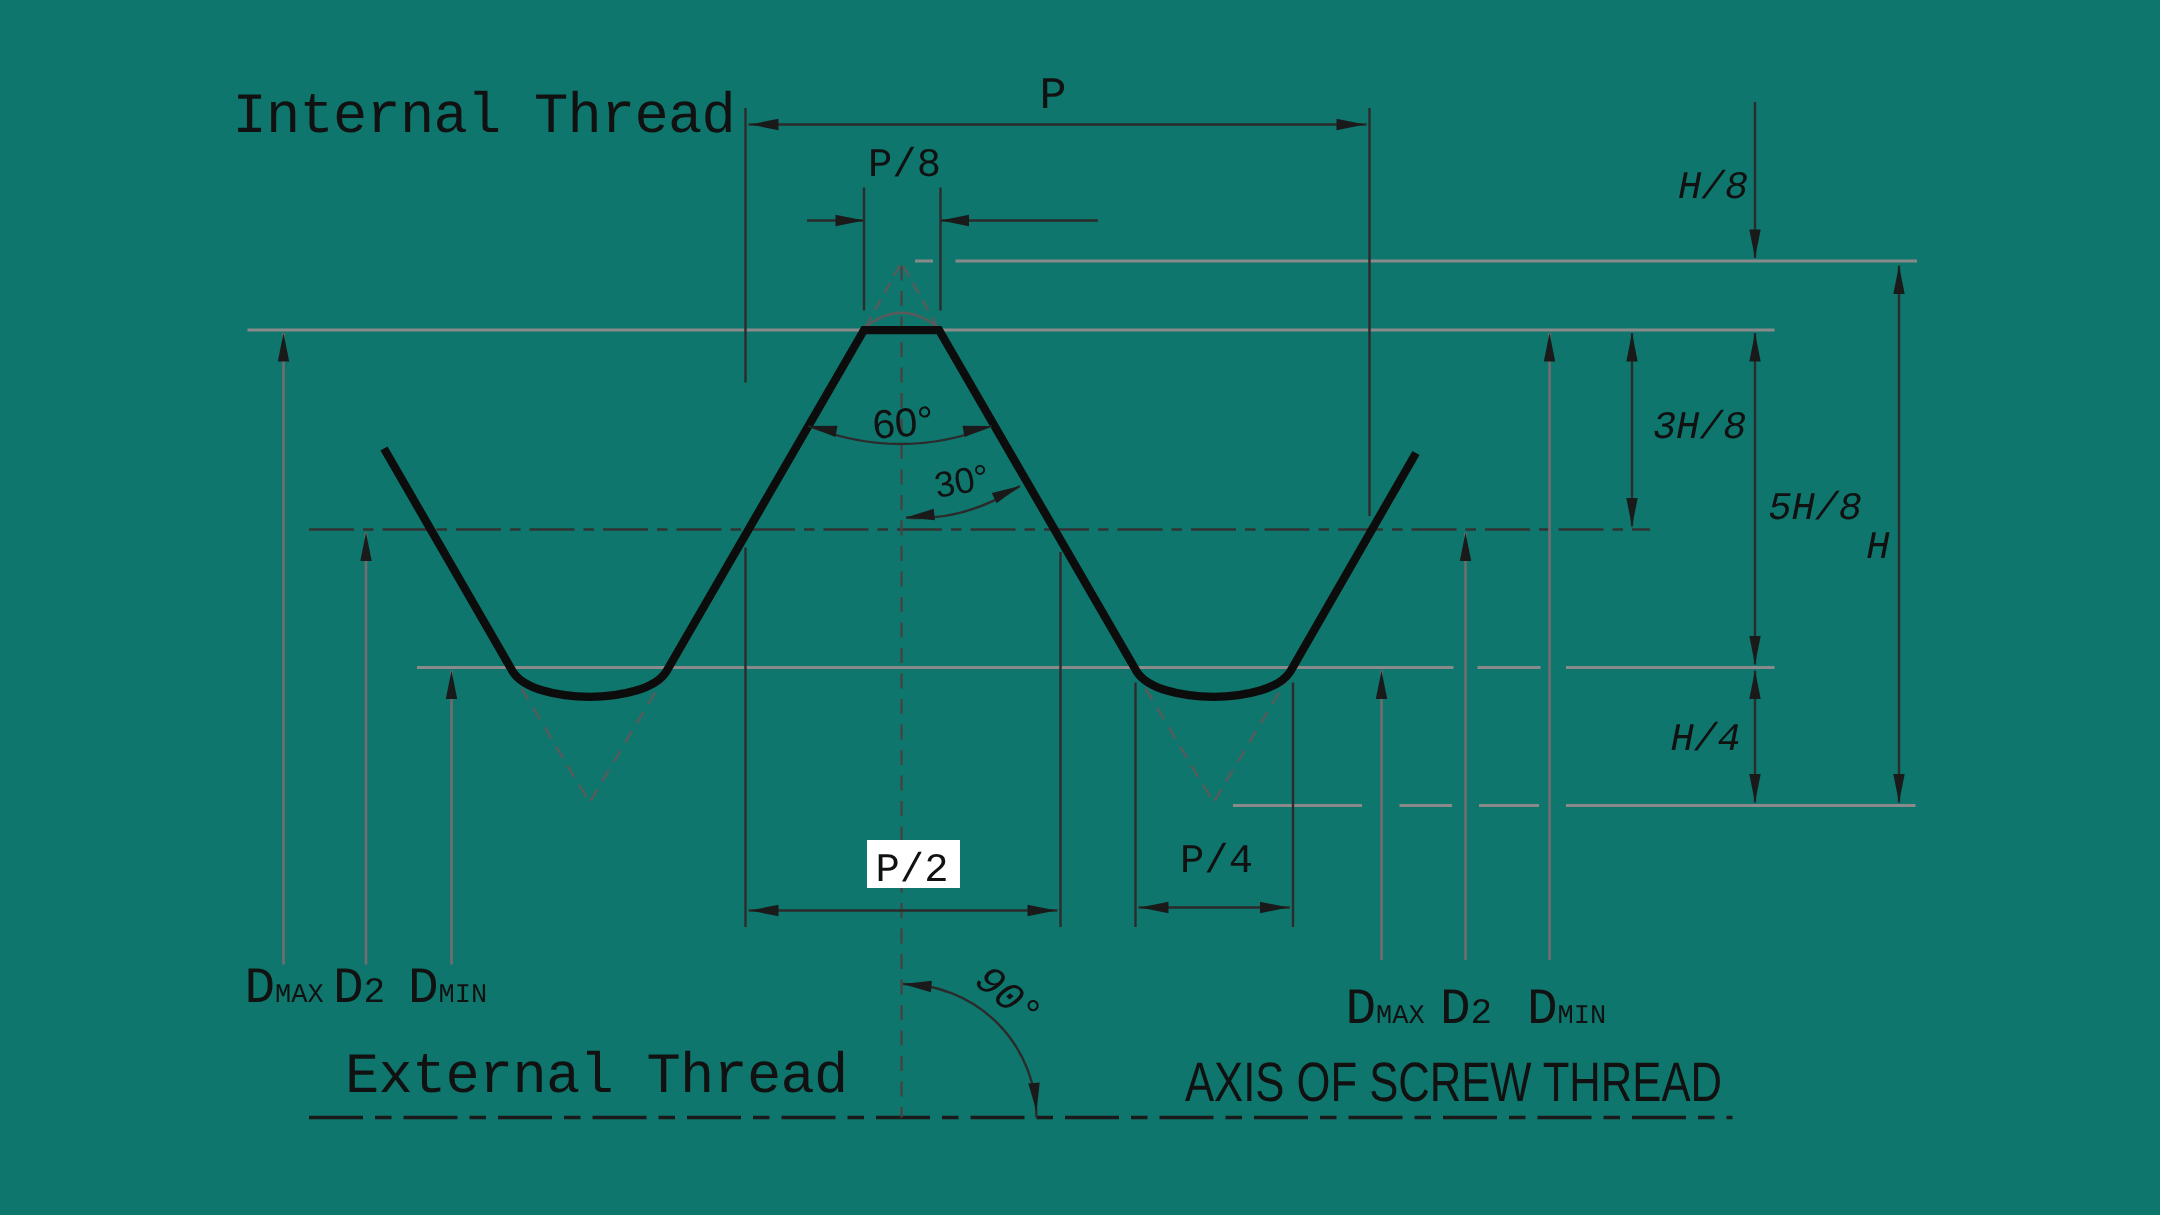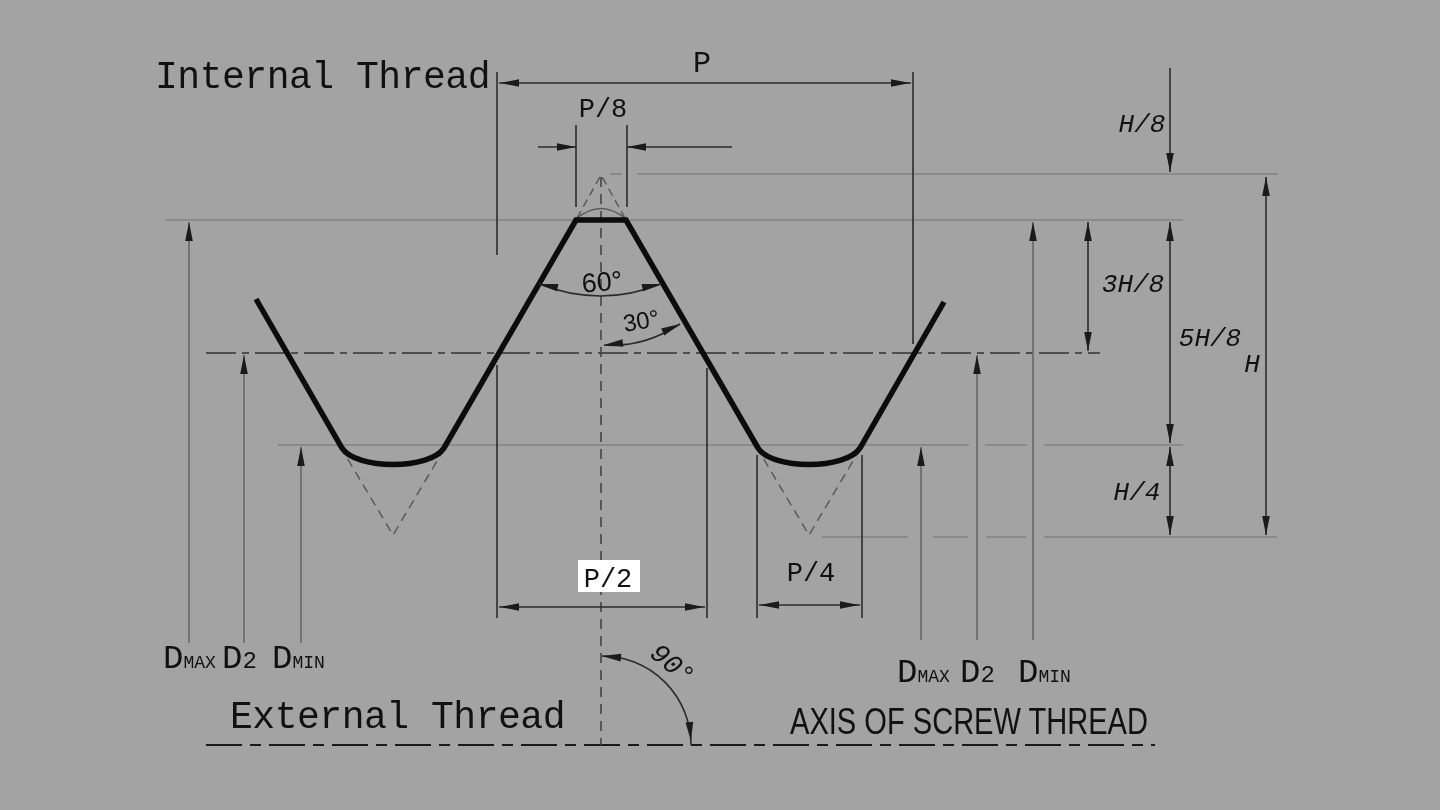--- a/index.html
+++ b/index.html
@@ -1,16 +1,16 @@
 <!DOCTYPE html>
 <html><head>
 <meta charset="utf-8">
 <style>
   html,body{margin:0;padding:0;background:#ffffff;}
-  .stage{position:relative;width:1440px;height:810px;background:#a3a3a3;overflow:hidden;text-align:center;}
+  .stage{position:relative;width:1440px;height:810px;background:#0f766e;overflow:hidden;text-align:center;}
   svg{display:block;}
   
   .profile{stroke:#0c0c0c;stroke-width:5.5;fill:none;stroke-linejoin:miter;}
   .ref{stroke:#8a8a8a;stroke-width:2;fill:none;}
   .dim{stroke:#2b2b2b;stroke-width:1.6;fill:none;}
   .dvert{stroke:#6e6e6e;stroke-width:1.8;fill:none;}
   .construct{stroke:#5a5a5a;stroke-width:1.5;fill:none;}
   .dash{stroke-dasharray:8 5;}
   .vdash{stroke-dasharray:9 6;}
   .cdash{stroke:#444;stroke-width:1.6;stroke-dasharray:10 7;fill:none;}

